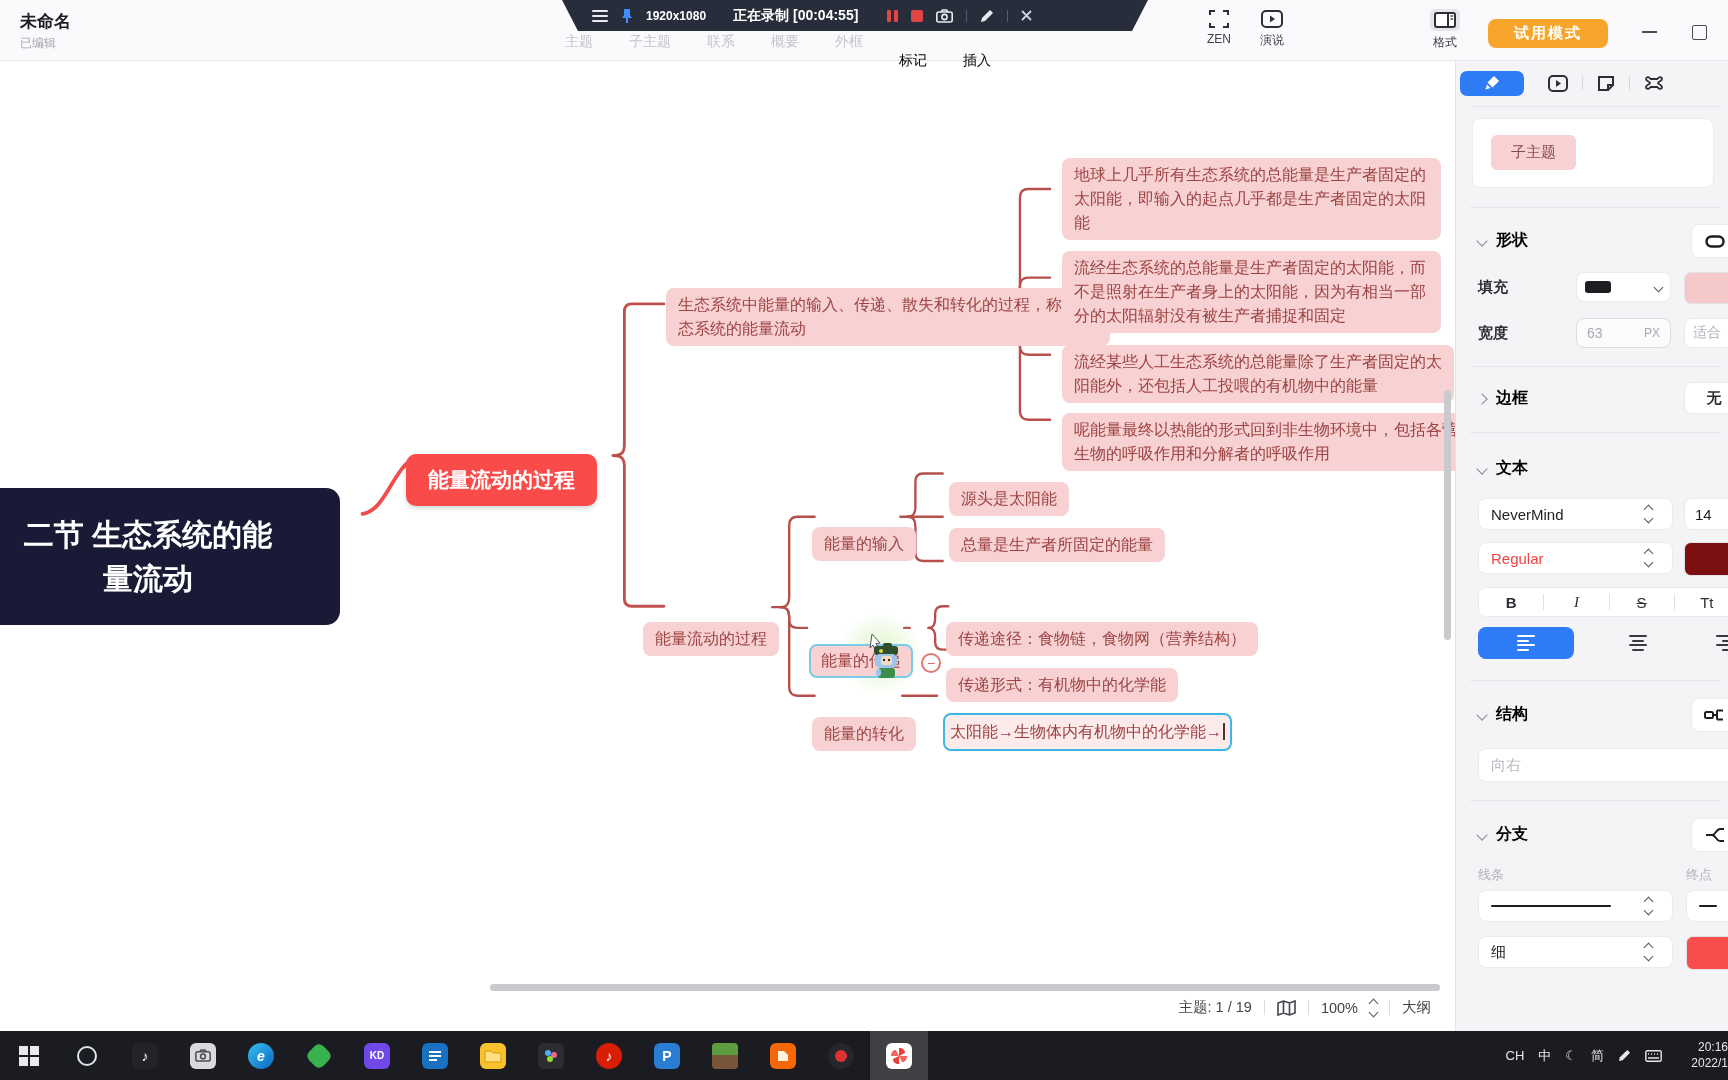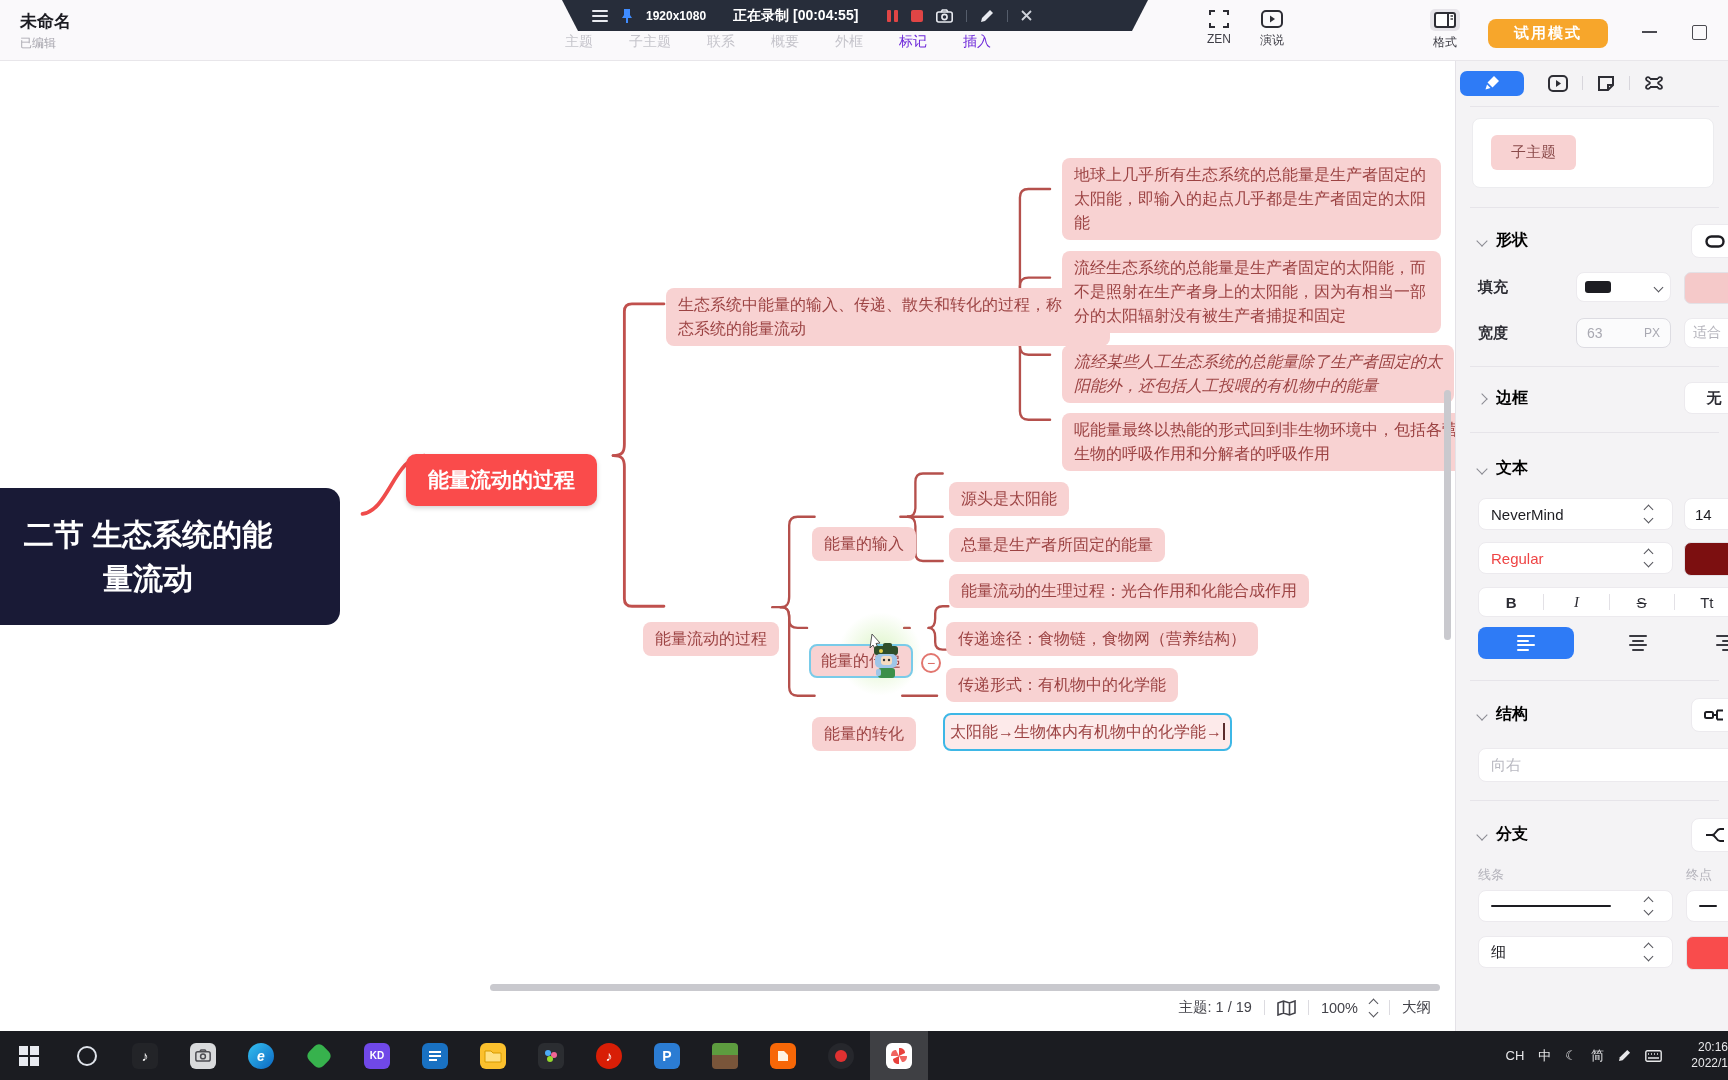--- a/index.html
+++ b/index.html
@@ -3,21 +3,21 @@
 <meta charset="utf-8">
 <style>
   html,body{margin:0;padding:0;}
   body{width:1728px;height:1080px;position:relative;overflow:hidden;background:#fff;
        font-family:"Liberation Sans","DejaVu Sans",sans-serif;color:#333;}
   
   .header{position:absolute;left:0;top:0;width:1728px;height:60px;background:#faf9fb;border-bottom:1px solid #e8e6ea;z-index:20;}
   .doc-title{position:absolute;left:20px;top:10px;font-size:17px;font-weight:bold;color:#1c1c22;}
   .doc-sub{position:absolute;left:20px;top:35px;font-size:12px;color:#a5a4ac;}
   .menubar{position:absolute;left:565px;top:33px;display:flex;gap:36px;font-size:14px;}
-  .menubar .mi{color:#c5c4cb;} .menubar .mi.on{color:#6d28d9;}
+  .menubar .mi{color:#c5c4cb;} .menubar .mi.on{color:#000000;margin-top:19px;}
   .tool-col{position:absolute;top:9px;width:54px;display:flex;flex-direction:column;align-items:center;gap:3px;font-size:12px;color:#3e3e46;}
   .iconbox{width:26px;height:20px;display:flex;align-items:center;justify-content:center;}
   .fmt .iconbox{background:#e6e4e9;border-radius:5px;width:30px;height:22px;}
   .trial{position:absolute;left:1488px;top:19px;width:120px;height:29px;background:#f7a62b;border-radius:8px;
          color:#fff;font-weight:bold;font-size:15px;display:flex;align-items:center;justify-content:center;letter-spacing:2px;}
   .win-min{position:absolute;left:1642px;top:31px;width:15px;height:2px;background:#4a4a50;}
   .win-max{position:absolute;left:1692px;top:25px;width:13px;height:13px;border:1.6px solid #4a4a50;border-radius:2px;}
   
   .recbar{position:absolute;left:562px;top:0;width:586px;height:31px;background:#272d3a;z-index:40;
           clip-path:polygon(0 0,100% 0,calc(100% - 16px) 100%,16px 100%);
@@ -201,29 +201,28 @@
       <path d="M913 735 H950"></path>
     </g>
   </svg>
 
   <div class="node root">二节 生态系统的能量流动</div>
   <div class="node center">能量流动的过程</div>
 
   <div class="node" style="left:666px;top:228px;width:444px;">生态系统中能量的输入、传递、散失和转化的过程，称为生态系统的能量流动</div>
   <div class="node" style="left:1062px;top:191px;width:379px;">流经生态系统的总能量是生产者固定的太阳能，而不是照射在生产者身上的太阳能，因为有相当一部分的太阳辐射没有被生产者捕捉和固定</div>
   <div class="node" style="left:1062px;top:98px;width:379px;">地球上几乎所有生态系统的总能量是生产者固定的太阳能，即输入的起点几乎都是生产者固定的太阳能</div>
-  <div class="node" style="left:1062px;top:285px;width:392px;font-style:italic;">流经某些人工生态系统的总能量除了生产者固定的太阳能外，还包括人工投喂的有机物中的能量</div>
+  <div class="node" style="left:1062px;top:285px;width:392px;">流经某些人工生态系统的总能量除了生产者固定的太阳能外，还包括人工投喂的有机物中的能量</div>
   <div class="node" style="left:1062px;top:353px;width:444px;">呢能量最终以热能的形式回到非生物环境中，包括各营养极生物的呼吸作用和分解者的呼吸作用</div>
 
   <div class="node" style="left:643px;top:562px;">能量流动的过程</div>
 
   <div class="node" style="left:812px;top:467px;">能量的输入</div>
   <div class="node" style="left:949px;top:422px;">源头是太阳能</div>
   <div class="node" style="left:949px;top:468px;">总量是生产者所固定的能量</div>
-  <div class="node" style="left:949px;top:514px;">能量流动的生理过程：光合作用和化能合成作用</div>
 
   <div class="glow"></div>
   <div class="node sel" style="left:809px;top:584px;z-index:3;">能量的传递</div>
   <div class="minus">−</div>
   <div class="node" style="left:946px;top:562px;">传递途径：食物链，食物网（营养结构）</div>
   <div class="node" style="left:946px;top:608px;">传递形式：有机物中的化学能</div>
 
   <div class="node" style="left:812px;top:657px;">能量的转化</div>
   <div class="node editnode" style="left:943px;top:653px;"><span>太阳能→生物体内有机物中的化学能→</span><span class="caret"></span></div>
 

